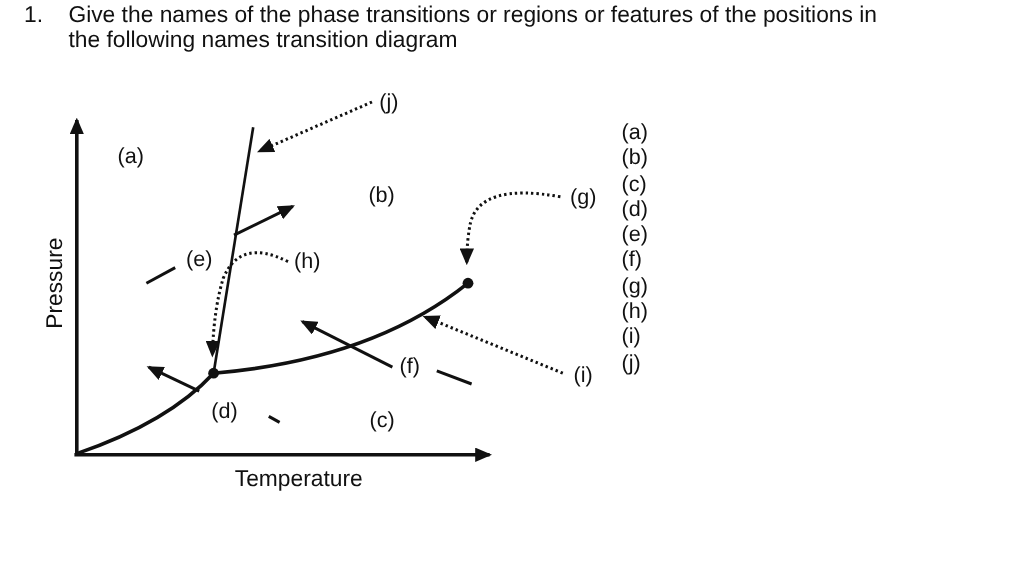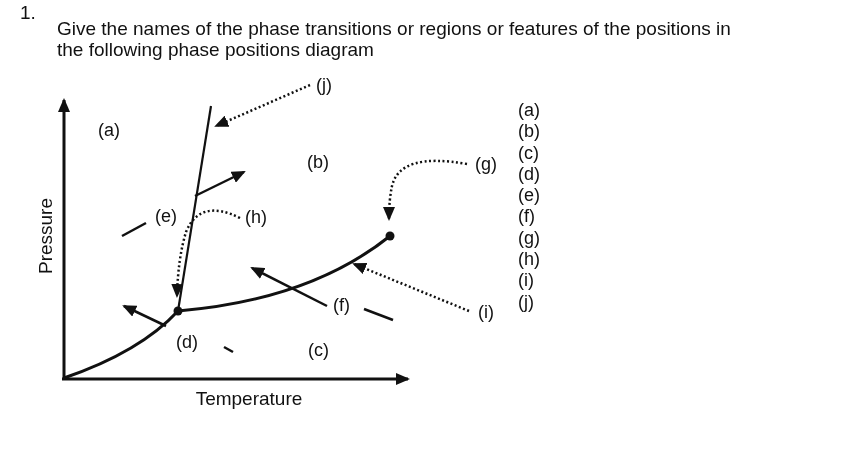--- a/index.html
+++ b/index.html
@@ -1,35 +1,35 @@
 <!DOCTYPE html>
 <html><head>
 <meta charset="utf-8">
 <style>
   html, body { margin: 0; padding: 0; background: #ffffff; }
   body { width: 852px; height: 474px; position: relative; overflow: hidden;
          font-family: "Liberation Sans", sans-serif; color: #111; }
   .question { position: absolute; left: 20px; top: 2px; width: 820px;
               font-size: 19px; line-height: 21px; }
   .q-num { position: absolute; left: 0; top: 0; }
-  .q-text { position: absolute; left: 37px; top: 16px; width: 790px; }
+  .q-text { position: absolute; left: 37px; top: 0; width: 790px; }
   svg.diagram { position: absolute; left: 0; top: 0; }
   svg text { font-family: "Liberation Sans", sans-serif; fill: #111; }
   .answer-list { position: absolute; left: 518px; top: 100px; font-size: 18px;
                  line-height: 21.3px; }
   .answer-item { display: block; height: 21.3px; }
 </style>
 </head>
 <body>
 
 <div class="question">
   <span class="q-num">1.</span>
   <div class="q-text">
     <div>Give the names of the phase transitions or regions or features of the positions in</div>
-    <div>the following phase positions diagram</div>
+    <div>the following names transition diagram</div>
   </div>
 </div>
 
 <svg class="diagram" width="852" height="474" viewBox="0 0 852 474">
   <defs>
     <marker id="arrowhead" markerWidth="8" markerHeight="8" refX="6" refY="4" orient="auto" markerUnits="userSpaceOnUse">
       <path d="M0,0 L8,4 L0,8 Z" fill="#111"></path>
     </marker>
     <marker id="arrowhead-big" markerWidth="14" markerHeight="12" refX="12" refY="6" orient="auto" markerUnits="userSpaceOnUse">
       <path d="M0,0 L14,6 L0,12 Z" fill="#111"></path>

